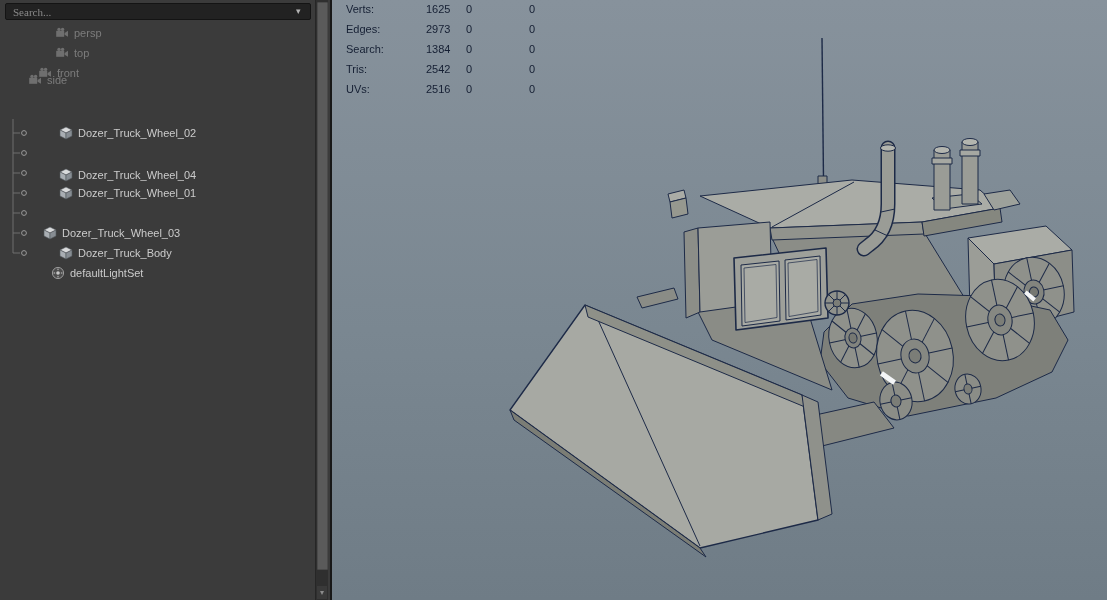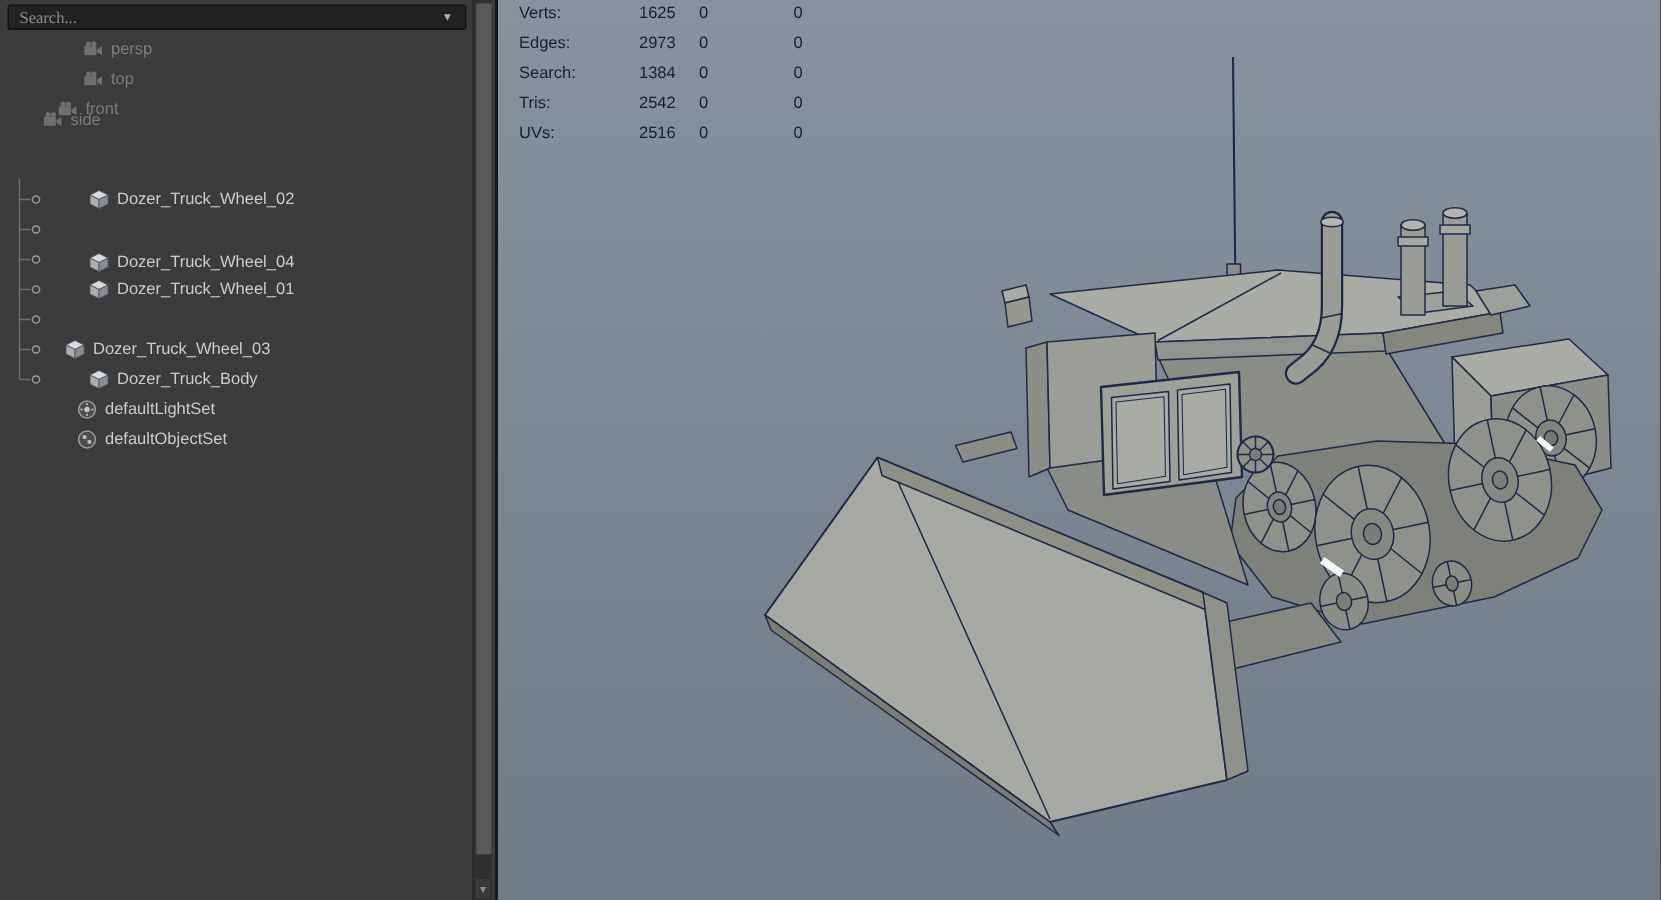--- a/index.html
+++ b/index.html
@@ -179,30 +179,20 @@
             <g stroke="#c6c6c6" stroke-width="1">
               <line x1="7" y1="2.6" x2="7" y2="4.1"></line>
               <line x1="7" y1="9.9" x2="7" y2="11.4"></line>
               <line x1="2.6" y1="7" x2="4.1" y2="7"></line>
               <line x1="9.9" y1="7" x2="11.4" y2="7"></line>
             </g>
           </svg>
       </span>
       <span class="node">defaultLightSet</span>
     </div>
-    <div class="o-row" style="top:283px;padding-left:23px">
-      <span class="ic">
-        <svg viewBox="0 0 14 14">
-            <circle cx="7" cy="7" r="5.6" fill="#4c4c4c" stroke="#9a9a9a"></circle>
-            <rect x="4.2" y="4.2" width="2.4" height="2.4" fill="#c0c0c0"></rect>
-            <rect x="7.4" y="7.4" width="2.4" height="2.4" fill="#c0c0c0"></rect>
-          </svg>
-      </span>
-      <span class="node">defaultObjectSet</span>
-    </div>
 
     <div class="scrollbar">
       <div class="sb-thumb"></div>
       <div class="sb-btn">▾</div>
     </div>
   </div>
 
   <div class="viewport">
 
     <div class="hud">

